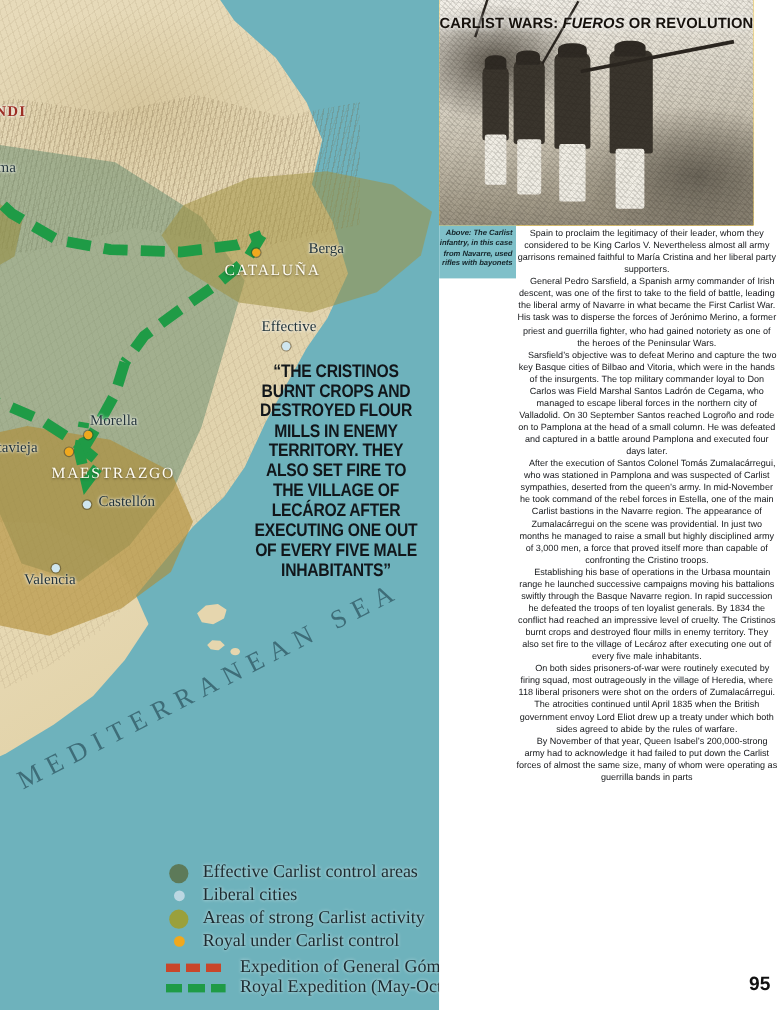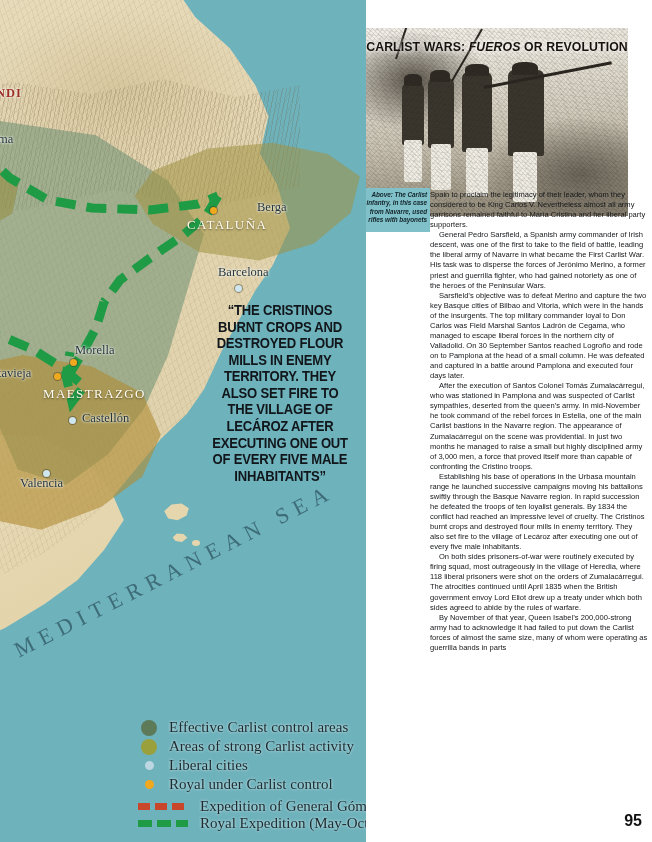--- a/index.html
+++ b/index.html
@@ -141,21 +141,21 @@
   }
   .legend .dashrow{display:flex;align-items:center;height:17px;}
 
   
   .right{
     position:absolute;left:366px;top:0;width:286px;height:842px;
     background:#ffffff;
   }
   .photo{
     position:absolute;left:0;top:0;width:262px;height:188px;
-    background:#eab308;overflow:hidden;margin-top:28px;
+    background:#eab308;overflow:hidden;
   }
   .photo-bg{
     position:absolute;inset:0;
     background:
       radial-gradient(ellipse 120px 80px at 18% 28%, #5a544a 0%, rgba(90,84,74,0) 62%),
       radial-gradient(ellipse 150px 90px at 82% 78%, #6a6458 0%, rgba(106,100,88,0) 65%),
       linear-gradient(175deg,#f2efe8 0%,#e3ded2 26%,#c9c2b2 58%,#a39b89 82%,#8b8373 100%);
   }
   .photo-grain{
     position:absolute;inset:0;opacity:.38;
@@ -184,21 +184,21 @@
   }
   .caption-txt{
     font-family:"Liberation Sans",sans-serif;
     font-weight:700;font-style:italic;font-size:6.4px;line-height:1.32;
     color:#14242a;text-align:right;letter-spacing:-.05px;
     margin-left:-6px;
   }
 
   .body-col{
     position:absolute;left:64px;top:190px;width:222px;
-    padding-right:4px;box-sizing:border-box;
+    padding-right:4px;box-sizing:border-box;text-align:center;
   }
   .body-col p{
     margin:0;
     font-family:"Liberation Sans",sans-serif;
     font-size:7.55px;line-height:1.335;color:#15171a;
     text-indent:0;
   }
   .body-col p + p{text-indent:9px;}
   .pagenum{
     position:absolute;right:10px;bottom:12px;
@@ -231,21 +231,21 @@
       <polyline points="-20,10 10,38 48,60 92,68 150,70 198,64 218,56" fill="none" stroke="#1f9b46" stroke-width="9" stroke-dasharray="20 11" stroke-linecap="butt"></polyline>
       <polyline points="218,56 206,76 182,96 150,118 120,140 104,162" fill="none" stroke="#1f9b46" stroke-width="9" stroke-dasharray="20 11"></polyline>
       <polyline points="-20,190 6,198 34,210 62,228 84,246 72,262 66,236 70,212" fill="none" stroke="#1f9b46" stroke-width="9" stroke-dasharray="20 11"></polyline>
       <polyline points="104,162 96,188 84,210 72,230 66,216" fill="none" stroke="#1f9b46" stroke-width="9" stroke-dasharray="20 11"></polyline>
     </svg>
 
     <div class="city-dot dot-car" style="left:210px;top:207px;"></div>
     <div class="map-label" style="left:221px;top:200px;padding-left:36px;">Berga</div>
 
     <div class="city-dot dot-lib" style="left:235px;top:285px;"></div>
-    <div class="map-label" style="left:218px;top:265px;">Barcelona</div>
+    <div class="map-label" style="left:218px;top:265px;">Effective</div>
 
     <div class="city-dot dot-car" style="left:70px;top:359px;"></div>
     <div class="map-label" style="left:75px;top:343px;">Morella</div>
 
     <div class="city-dot dot-lib" style="left:69px;top:417px;"></div>
     <div class="map-label" style="left:82px;top:411px;">Castellón</div>
 
     <div class="city-dot dot-lib" style="left:43px;top:470px;"></div>
     <div class="map-label" style="left:20px;top:476px;">Valencia</div>
 
@@ -264,29 +264,29 @@
 
     <div class="legend">
       <div class="legend-row">
         <span class="sw">
             <i class="sw-circle" style="background:#5d7a59"></i>
           </span>
         <span class="legend-txt">Effective Carlist control areas</span>
       </div>
       <div class="legend-row">
         <span class="sw">
+            <i class="sw-circle sm" style="background:#bcd7e2"></i>
+          </span>
+        <span class="legend-txt">Liberal cities</span>
+      </div>
+      <div class="legend-row">
+        <span class="sw">
             <i class="sw-circle" style="background:#9aa03c"></i>
           </span>
         <span class="legend-txt">Areas of strong Carlist activity</span>
-      </div>
-      <div class="legend-row">
-        <span class="sw">
-            <i class="sw-circle sm" style="background:#bcd7e2"></i>
-          </span>
-        <span class="legend-txt">Liberal cities</span>
       </div>
       <div class="legend-row">
         <span class="sw">
             <i class="sw-circle sm" style="background:#f0a81e"></i>
           </span>
         <span class="legend-txt">Royal under Carlist control</span>
       </div>
       <div class="dashrow" style="margin-top:4px;align-items:center;">
         <i class="sw-dash" style="background:repeating-linear-gradient(90deg,#c8462a 0 12px, rgba(0,0,0,0) 12px 17px);"></i>
         <span class="legend-txt">Expedition of General Gómez</span>

